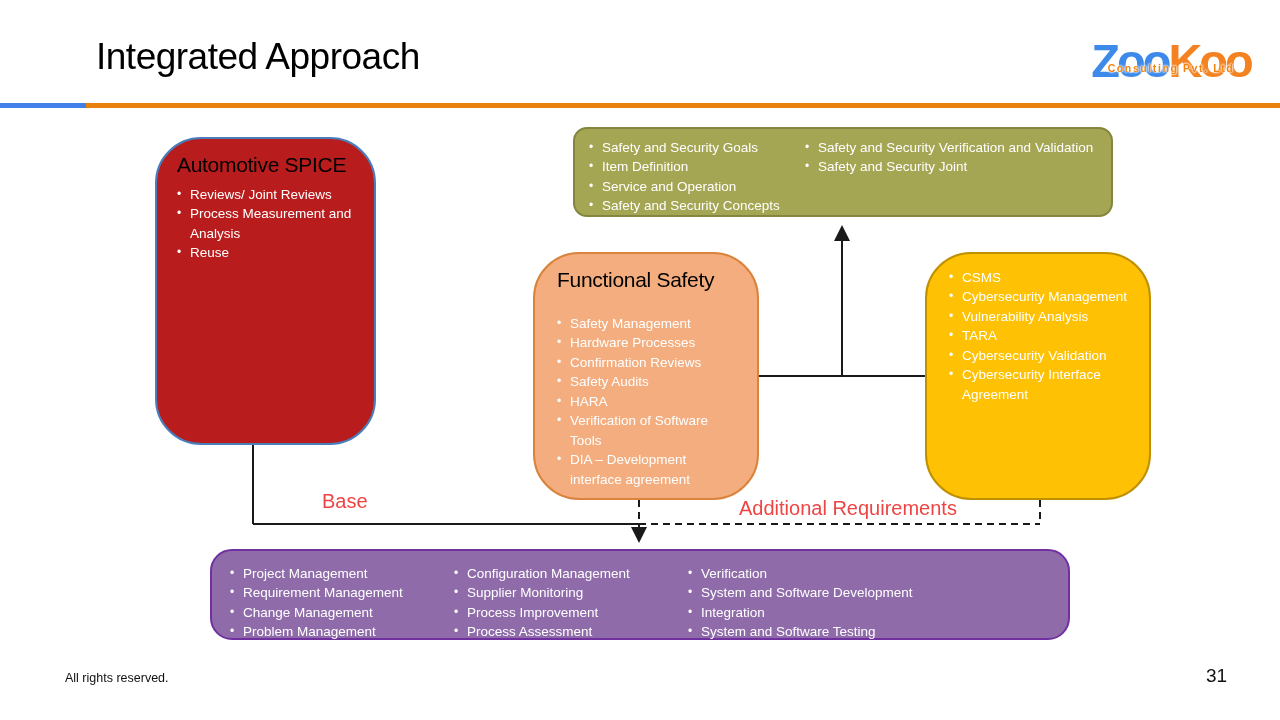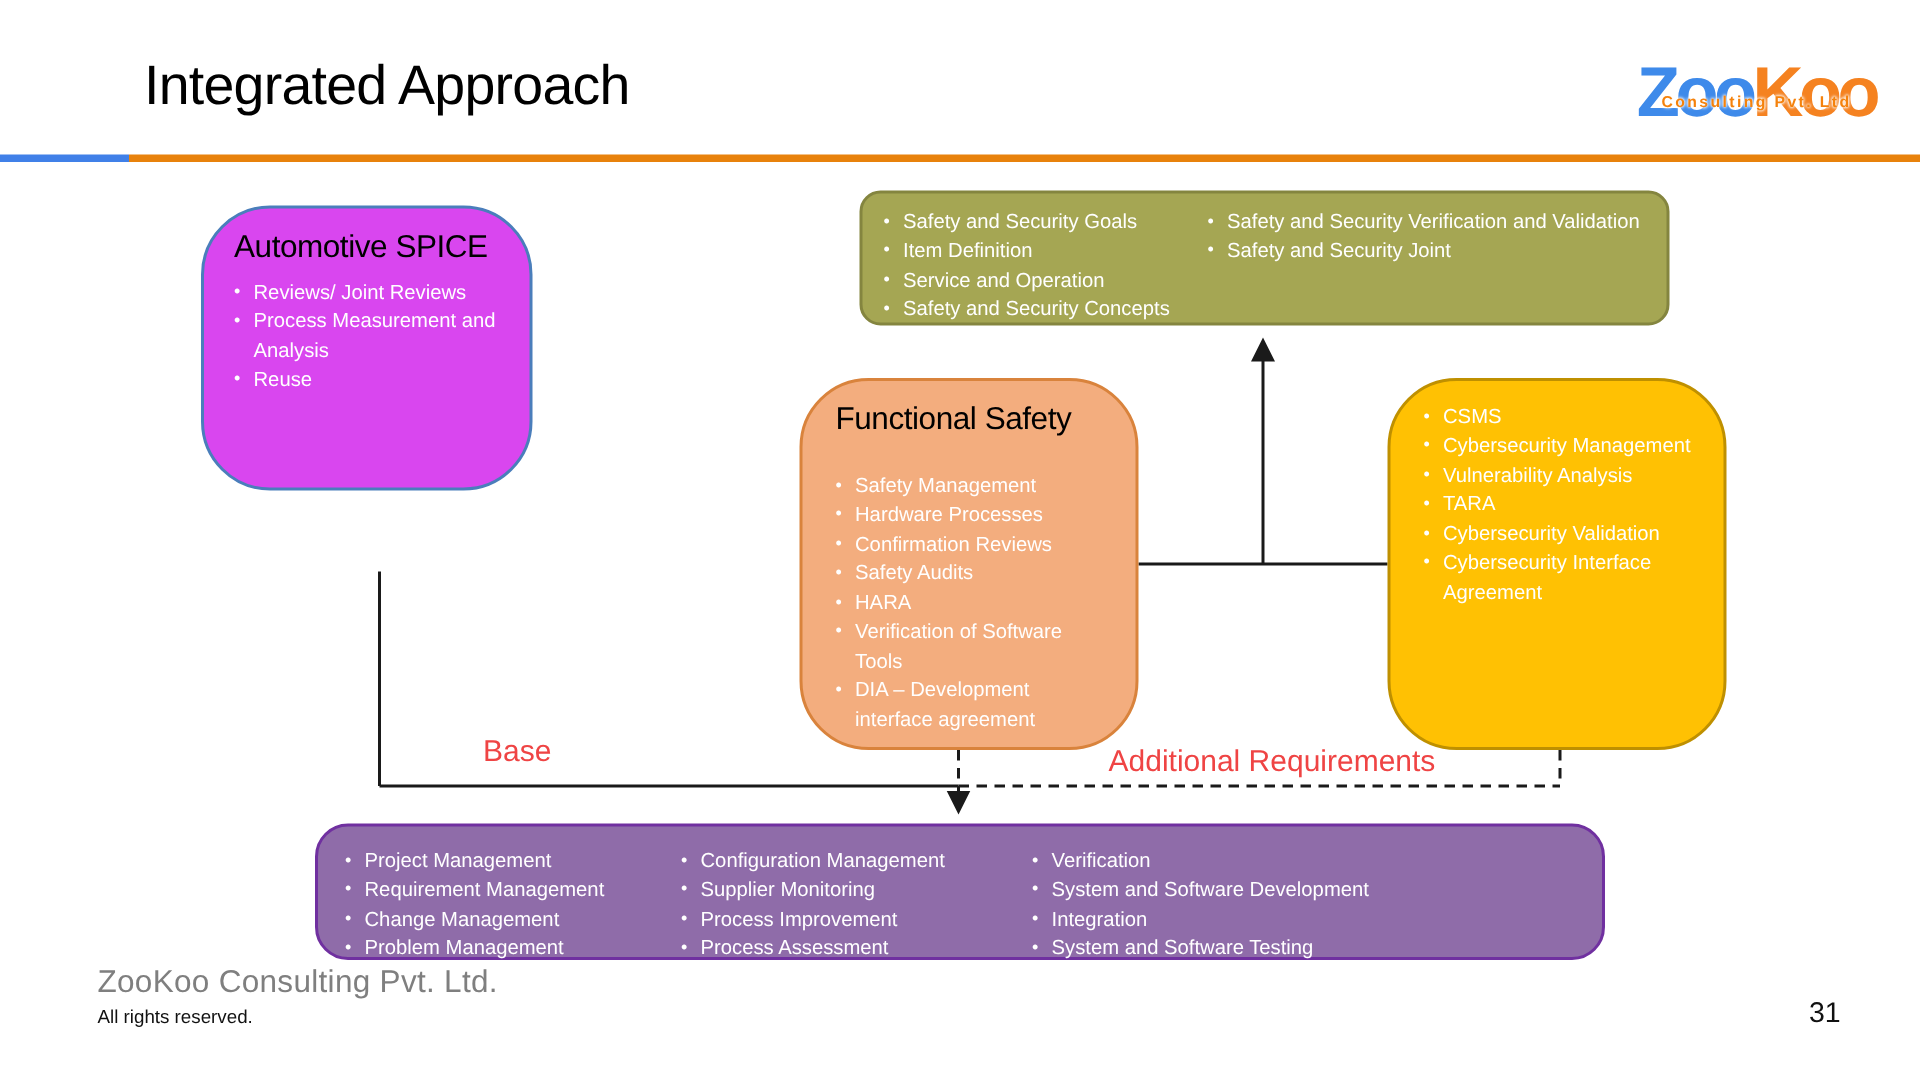--- a/index.html
+++ b/index.html
@@ -25,21 +25,21 @@
     text-shadow:0 0 2px #fff,0 0 2px #fff,0 0 3px #fff;
   }
   
   .box{position:absolute;box-sizing:border-box;border-style:solid;}
   .box-title{color:#000;font-size:21px;letter-spacing:-0.3px;}
   .bullets{display:flex;flex-direction:column;}
   .bullet{display:flex;color:#fff;font-size:13.5px;line-height:1.44;}
   .dot{flex:0 0 13px;font-size:12px;line-height:1.62;}
   .btx{flex:1;}
   
-  .box-spice{left:134px;top:137px;width:221px;height:190px;background:#d946ef;border-color:#4a7ebb;border-width:2px;border-radius:46px;padding:14px 14px 0 20px;}
+  .box-spice{left:155px;top:137px;width:221px;height:308px;background:#b91c1c;border-color:#4a7ebb;border-width:2px;border-radius:46px;padding:14px 14px 0 20px;}
   .box-spice .box-title{margin-bottom:8px;}
   .box-olive{left:573px;top:127px;width:540px;height:90px;background:#a5a653;border-color:#84853f;border-width:2px;border-radius:14px;padding:9px 8px 0 14px;display:flex;}
   .olive-col-left{width:216px;flex:0 0 216px;}
   .olive-col-right{flex:1;}
   .box-fs{left:533px;top:252px;width:226px;height:248px;background:#f3ad7e;border-color:#d9833c;border-width:2px;border-radius:46px;padding:14px 24px 0 22px;}
   .box-fs .box-title{margin-bottom:22px;}
   .box-cs{left:925px;top:252px;width:226px;height:248px;background:#ffc103;border-color:#bf9000;border-width:2px;border-radius:46px;padding:14px 10px 0 22px;}
   .box-cs .box-title{margin-bottom:32px;}
   .box-purple{left:210px;top:549px;width:860px;height:91px;background:#8f6ca9;border-color:#7030a0;border-width:2px;border-radius:22px;padding:13px 16px 0 18px;display:flex;gap:8px;}
   .purple-col1{flex:0 0 216px;}
@@ -251,17 +251,16 @@
         <div class="bullet">
           <span class="dot">•</span>
           <span class="btx">System and Software Testing</span>
         </div>
       </div>
   </div>
 
   <div class="lbl lbl-base">Base</div>
   <div class="lbl lbl-addl">Additional Requirements</div>
 
-  <div class="footer-company">ZooKoo Consulting Pvt. Ltd.</div>
   <div class="footer-rights">All rights reserved.</div>
   <div class="page-number">31</div>
 
 </div>
 
 </body></html>

